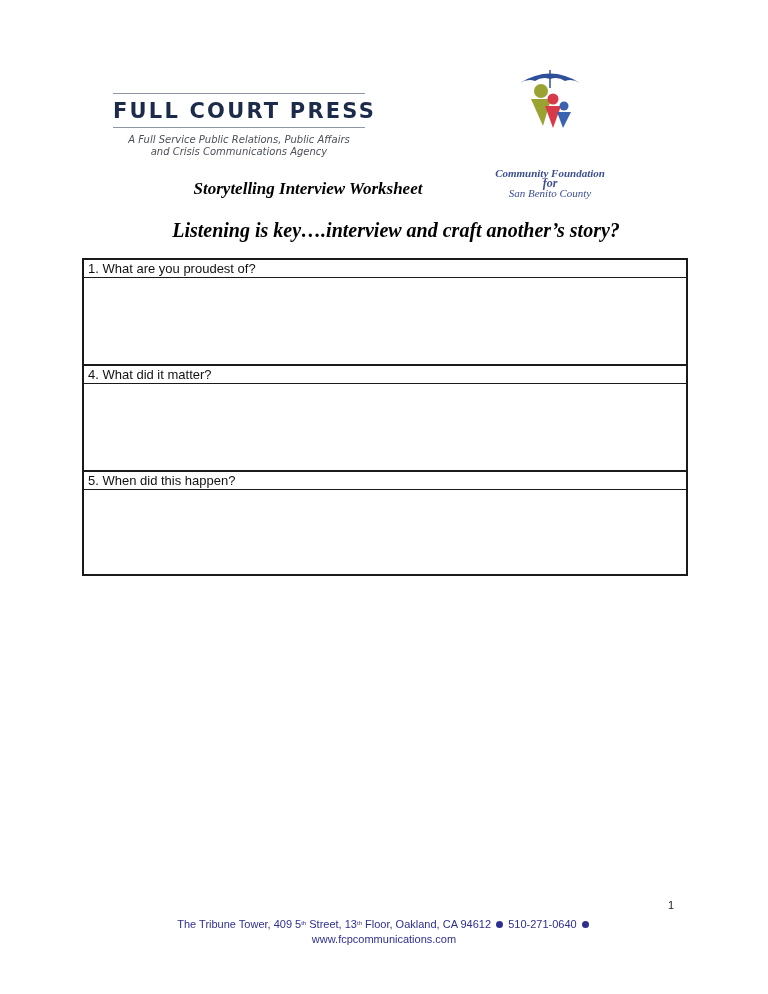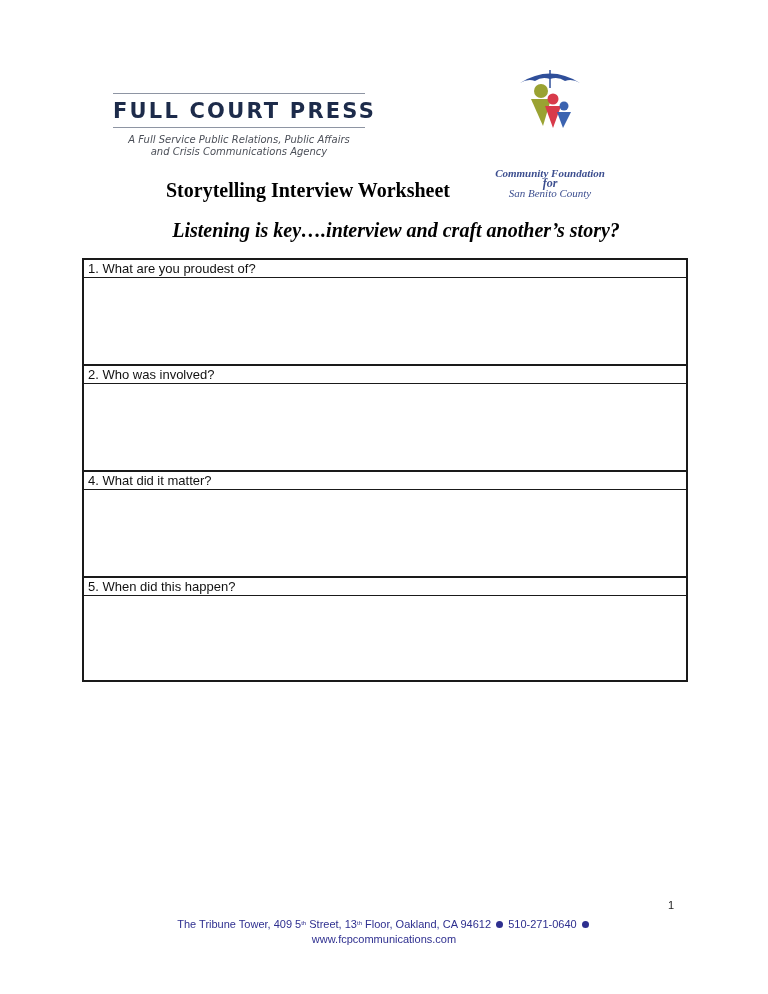--- a/index.html
+++ b/index.html
@@ -9,21 +9,21 @@
   .fcp-rule { height: 1px; background: #8e95a3; width: 252px; }
   .fcp-title { font-family: "DejaVu Sans", sans-serif; font-weight: bold; color: #1d2b4a; font-size: 21px; letter-spacing: 2.2px; text-align: center; line-height: 24px; margin: 5px 0 4px 0; white-space: nowrap; }
   .fcp-tag { font-family: "DejaVu Sans", sans-serif; font-style: italic; color: #4b4f58; font-size: 10px; text-align: center; line-height: 12px; margin-top: 6px; }
 
   .cf-logo { position: absolute; left: 490px; top: 66px; width: 120px; height: 100px; }
   .cf-text { position: absolute; left: 0; width: 120px; text-align: center; font-family: "Liberation Serif", serif; font-style: italic; color: #3c4e8f; margin-top: 38px; }
   .cf-line1 { top: 63px; font-size: 11px; font-weight: bold; }
   .cf-line2 { top: 72px; font-size: 12px; font-weight: bold; }
   .cf-line3 { top: 83px; font-size: 11px; font-weight: normal; }
 
-  .doc-title { position: absolute; left: 0; width: 616px; top: 179px; text-align: center; font-family: "Liberation Serif", serif; font-weight: bold; font-size: 20px; color: #000; }
+  .doc-title { position: absolute; left: 0; width: 616px; top: 179px; text-align: center; font-family: "Liberation Serif", serif; font-style: italic; font-weight: bold; font-size: 17px; color: #000; }
   .doc-subtitle { position: absolute; left: 0; width: 768px; top: 219px; text-align: center; font-family: "Liberation Serif", serif; font-style: italic; font-weight: bold; font-size: 20px; color: #000; padding-left: 12px; }
 
   .worksheet { position: absolute; left: 82px; top: 258px; width: 602px; border: 2px solid #1a1a1a; box-sizing: content-box; }
   .q-block { display: block; }
   .q-header { height: 17px; border-bottom: 1px solid #1a1a1a; font-size: 13px; line-height: 17px; padding-left: 4px; color: #111; white-space: nowrap; }
   .q-answer { height: 86px; border-bottom: 2px solid #1a1a1a; }
   .q-block:last-child .q-answer { border-bottom: none; height: 84px; }
 
   .page-number { position: absolute; left: 668px; top: 899px; font-size: 11px; color: #222; }
   .footer { position: absolute; left: 0; width: 768px; top: 917px; text-align: center; color: #2e2f8f; font-size: 11px; line-height: 15px; }
@@ -59,24 +59,20 @@
 
 <div class="doc-title">Storytelling Interview Worksheet</div>
 <div class="doc-subtitle">Listening is key….interview and craft another’s story?</div>
 
 <div class="worksheet">
   <div class="q-block">
     <div class="q-header">1. What are you proudest of?</div>
     <div class="q-answer"></div>
   </div>
   <div class="q-block">
-    <div class="q-header">2. Who was involved?</div>
-    <div class="q-answer"></div>
-  </div>
-  <div class="q-block">
     <div class="q-header">4. What did it matter?</div>
     <div class="q-answer"></div>
   </div>
   <div class="q-block">
     <div class="q-header">5. When did this happen?</div>
     <div class="q-answer"></div>
   </div>
 </div>
 
 <div class="page-number">1</div>

